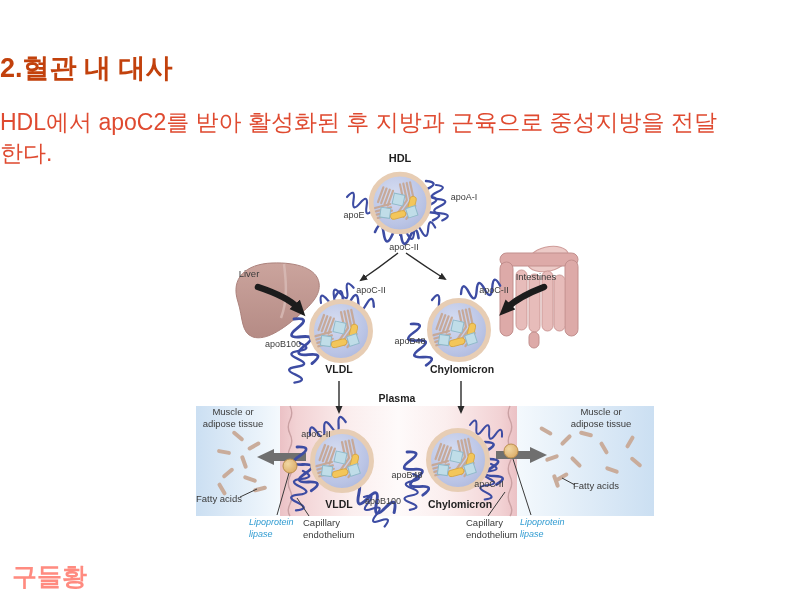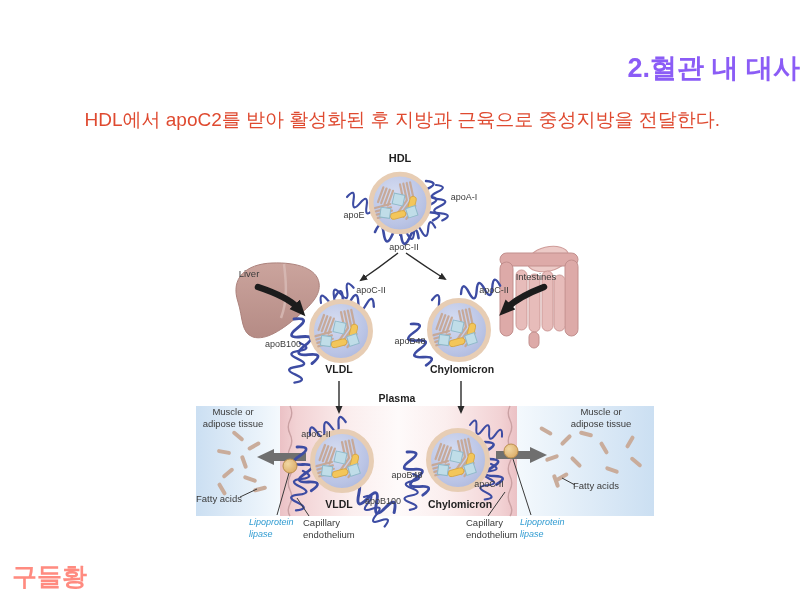--- a/index.html
+++ b/index.html
@@ -1,26 +1,26 @@
 <!DOCTYPE html>
 <html style="--subtitle-red: #df4a30; --watermark-pink: #ff8b80; --lipase-label-blue: #2f9bd1; --particle-fill: #b9c3e4; --particle-ring: #e7cdb4; --apoprotein-coil: #3d4ca3; --liver-pink: #c49b94; --intestine-pink: #e2aeac; --muscle-blue: #cbdff2; --plasma-pink: #ebc1c5; --arrow-black: #1c1c1c; --arrow-gray: #6f6f6f;"><head>
 <meta charset="utf-8">
 <style>
   html,body{margin:0;padding:0;}
   body{
     width:800px;height:600px;background:#ffffff;position:relative;overflow:hidden;
     font-family:"Liberation Sans",sans-serif;
   }
   .title{
-    position:absolute;top:50px;left:0;width:800px;text-align:right;
-    font-size:27px;font-weight:bold;color:#8b5cf6;
+    position:absolute;top:50px;left:0;width:800px;text-align:left;
+    font-size:27px;font-weight:bold;color:#c2410c;
   }
   .subtitle{
-    position:absolute;top:107px;left:0;width:720px;text-align:right;
-    font-size:19px;color:var(--subtitle-red,#df4a30);
+    position:absolute;top:107px;left:0;width:720px;text-align:left;
+    font-size:23px;color:var(--subtitle-red,#df4a30);
   }
   .watermark{
     position:absolute;left:12px;top:560px;font-size:25px;font-weight:bold;
     color:var(--watermark-pink,#ff8b80);
   }
   svg.diagram{position:absolute;left:0;top:0;}
   .lbl{font-family:"Liberation Sans",sans-serif;font-size:9px;fill:#3b3b3b;}
   .lbl-md{font-family:"Liberation Sans",sans-serif;font-size:9.5px;fill:#3b3b3b;}
   .lbl-b{font-family:"Liberation Sans",sans-serif;font-size:10.5px;font-weight:bold;fill:#1f1f1f;}
   .lbl-hdl{font-family:"Liberation Sans",sans-serif;font-size:11px;font-weight:bold;fill:#1f1f1f;}

